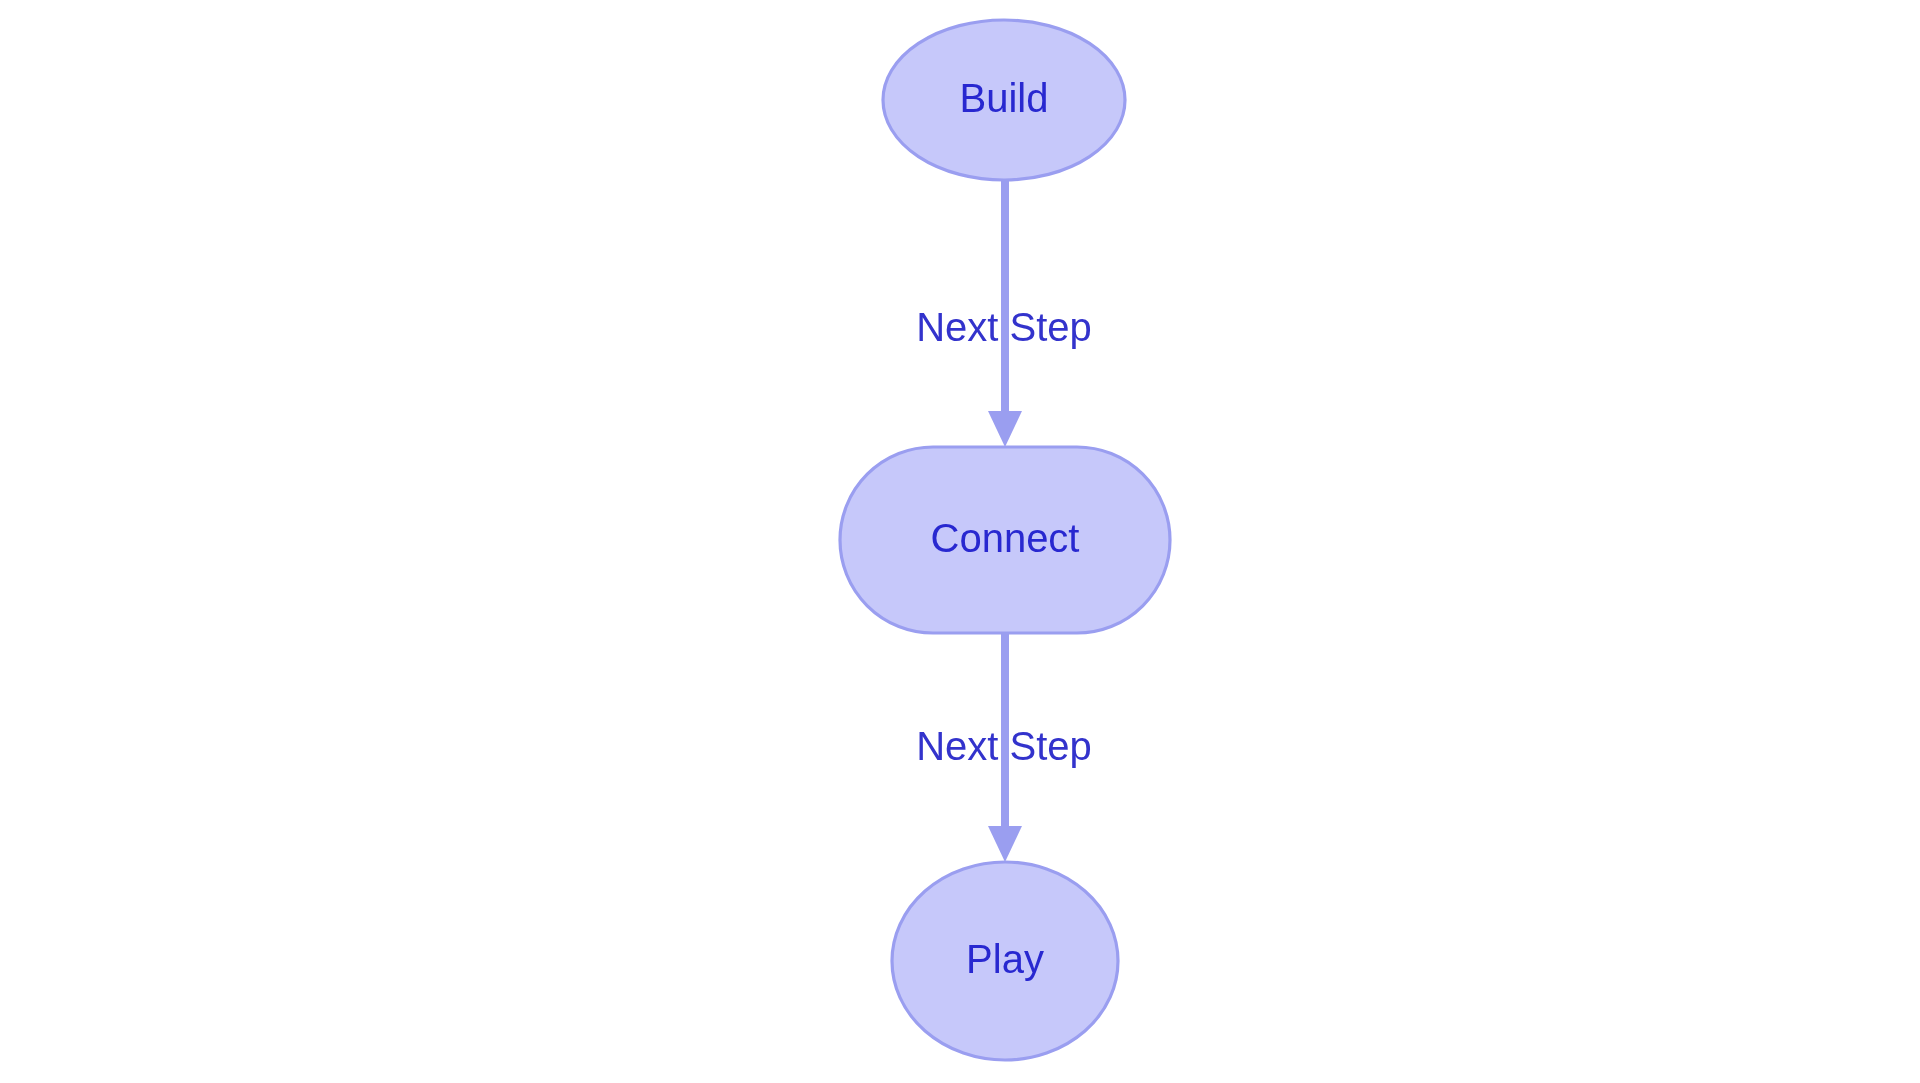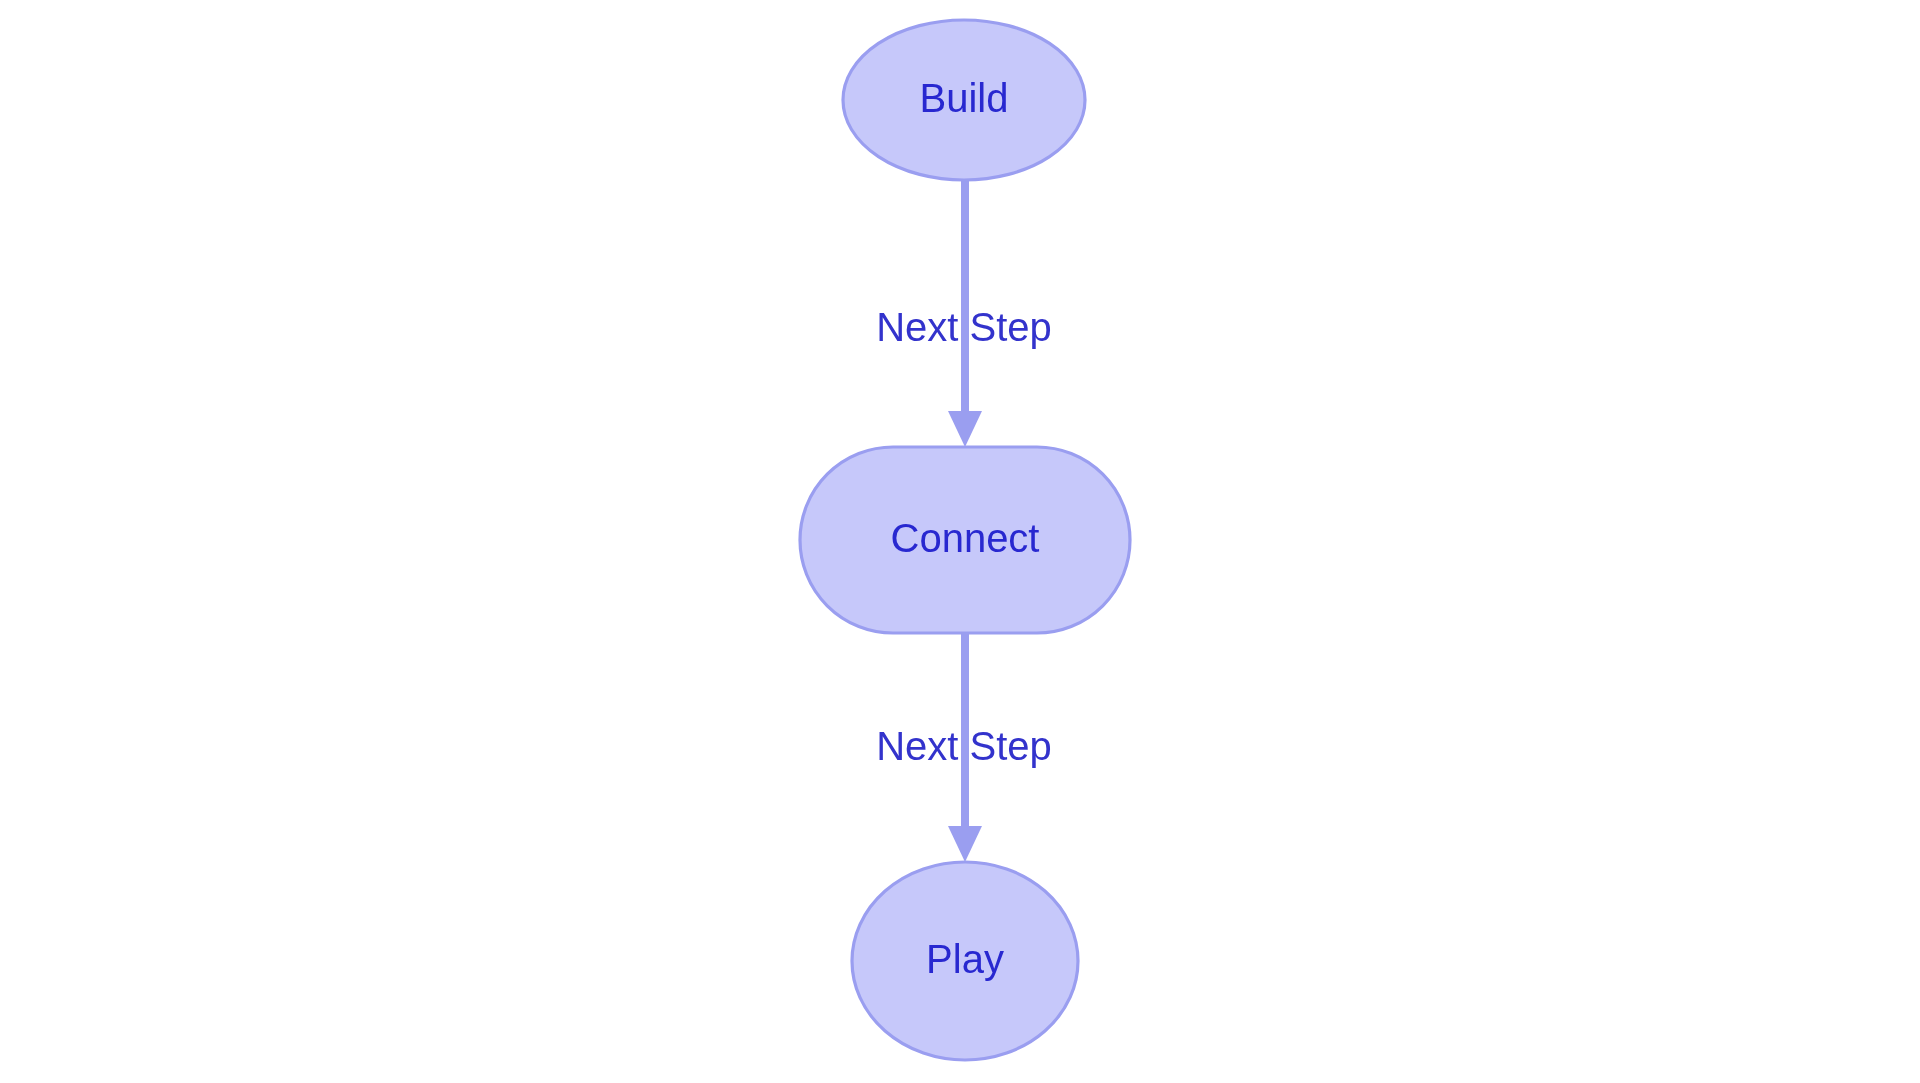--- a/index.html
+++ b/index.html
@@ -12,20 +12,21 @@
     width: 1920px;
     height: 1083px;
     font-family: "Liberation Sans", sans-serif;
     overflow: hidden;
   }
   #diagram-canvas {
     position: relative;
     width: 1880px;
     height: 1083px;
     background: #ffffff;
+    margin-left: 40px;
   }
   #flow-svg {
     position: absolute;
     left: 0;
     top: 0;
     width: 1920px;
     height: 1083px;
     display: block;
   }
   .node-shape {

